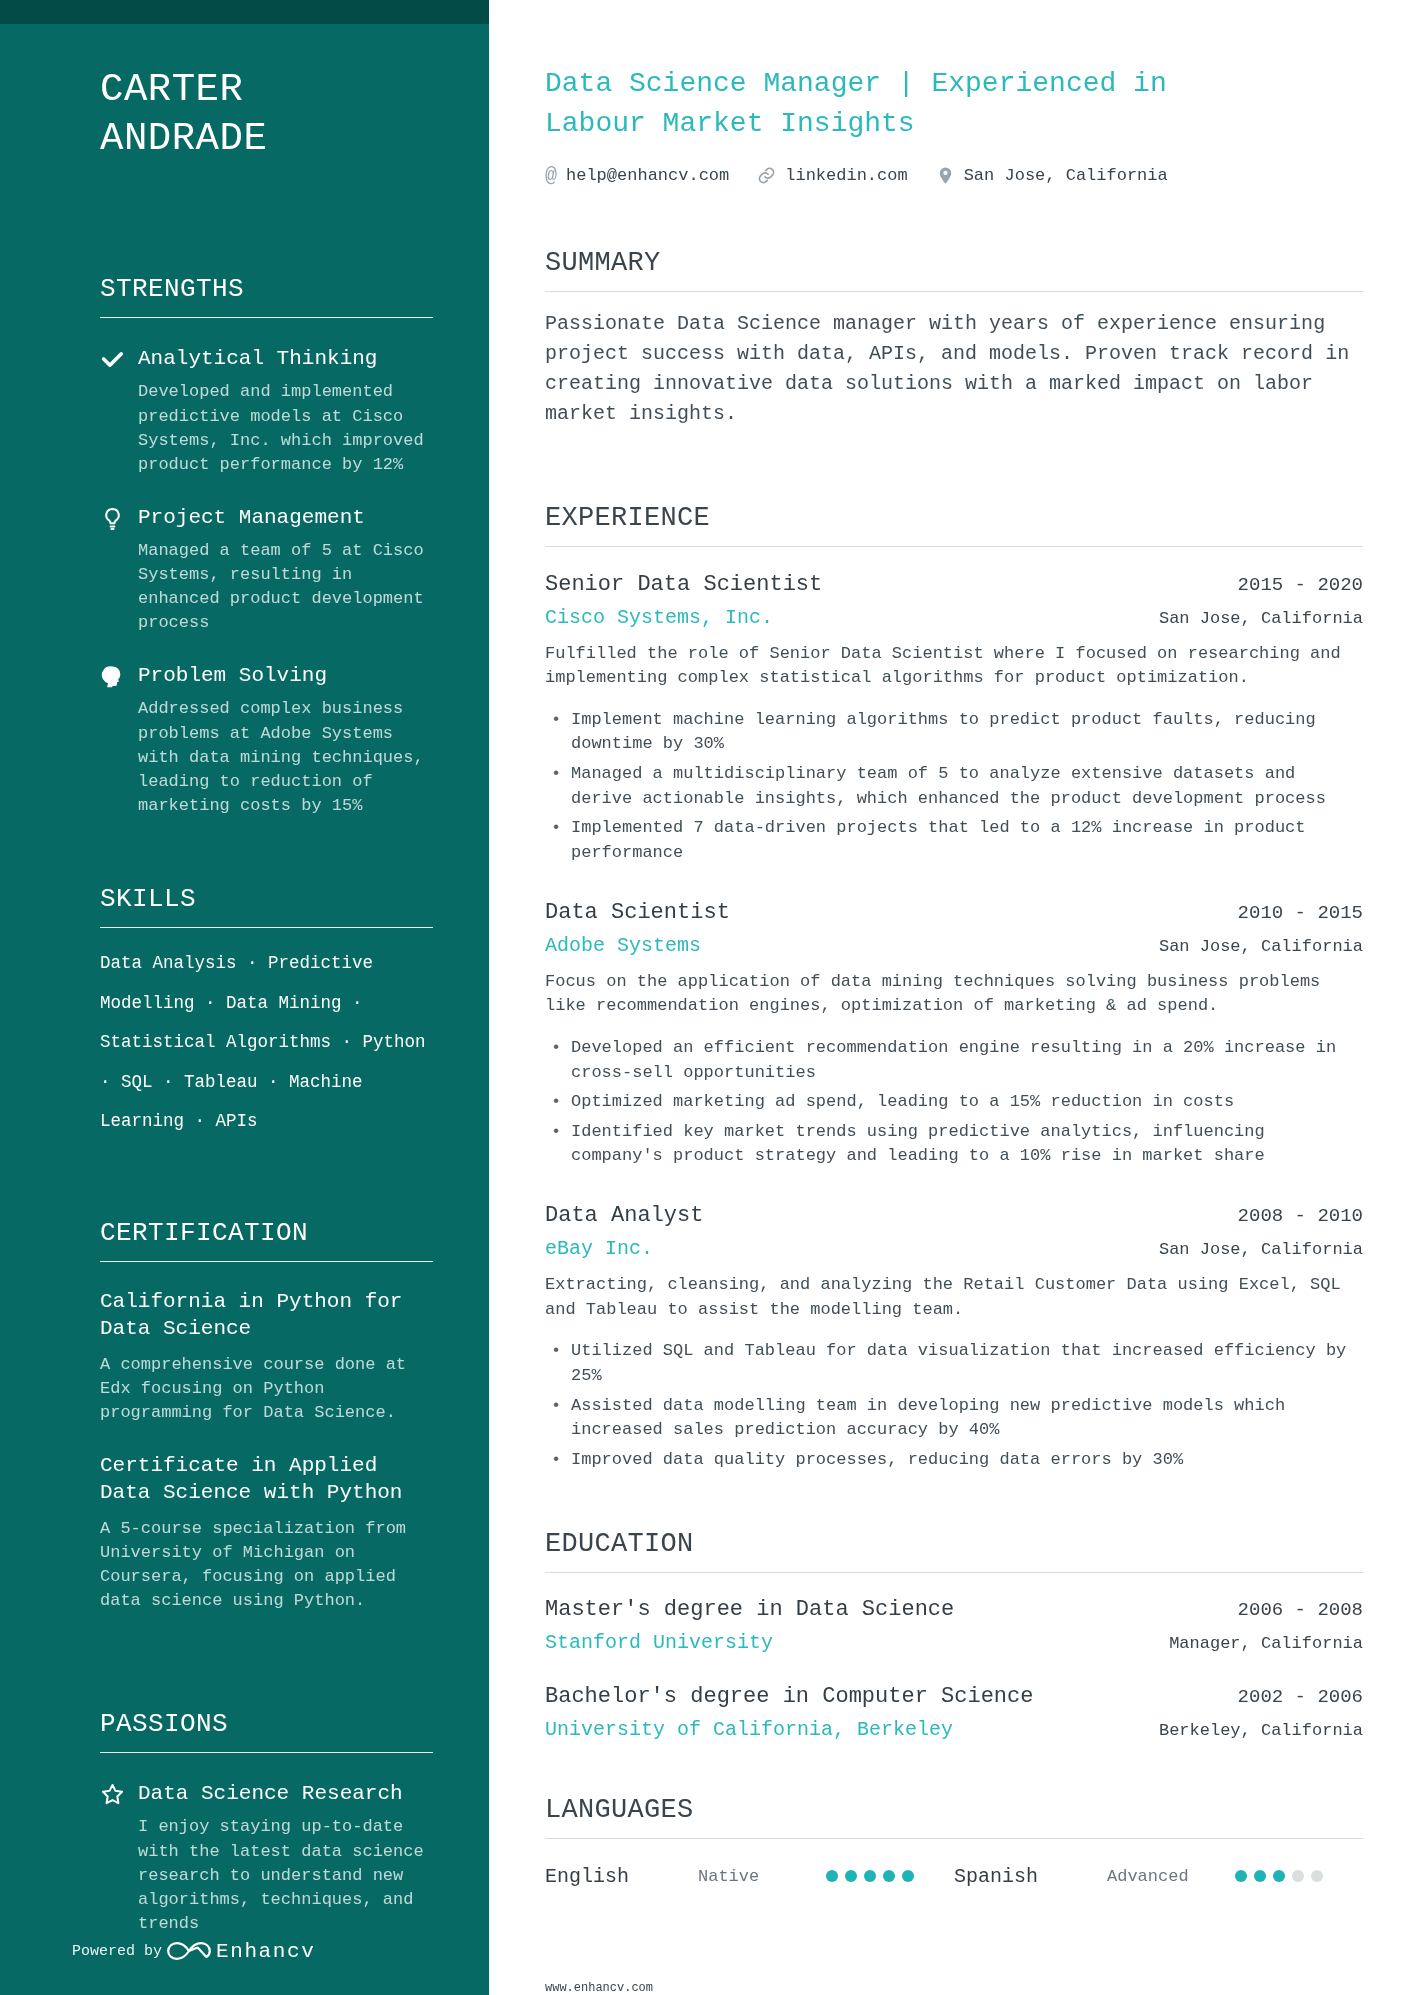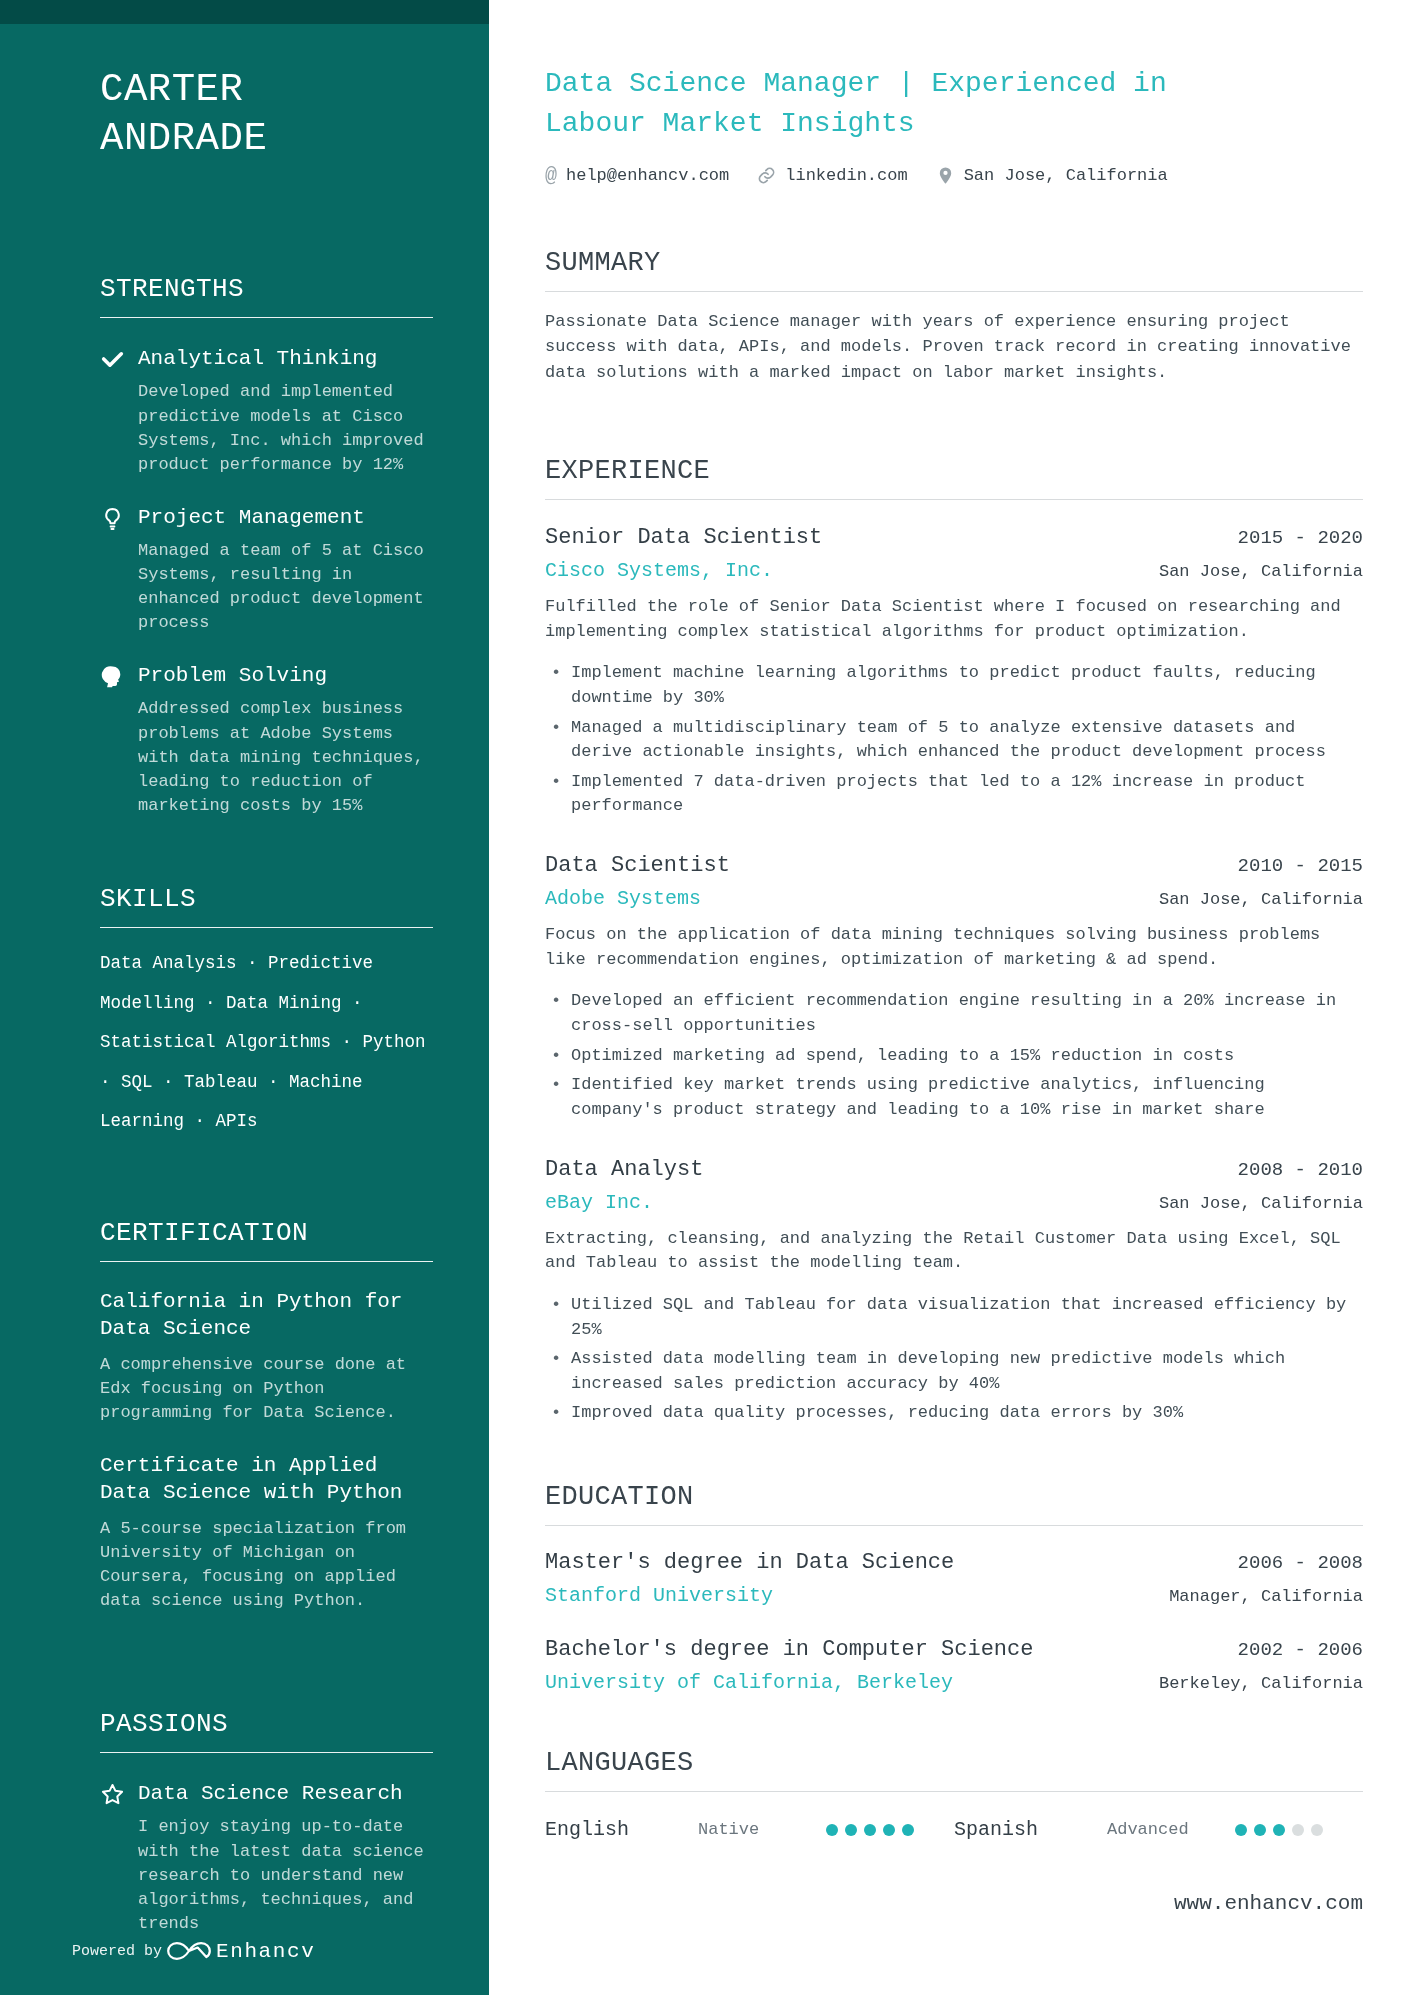--- a/index.html
+++ b/index.html
@@ -55,21 +55,21 @@
   .contact{display:flex;align-items:center;gap:9px;}
   .cicon{color:var(--icon-gray);font-size:20px;line-height:1;display:flex;align-items:center;}
   .cicon svg{width:19px;height:19px;display:block;}
   .at-glyph{font-size:20px;font-weight:400;}
   .sec-heading{font-size:27px;color:var(--text-dark);font-weight:400;letter-spacing:.3px;}
   .sec-rule{border:none;border-top:1px solid var(--rule-gray);margin:13px 0 0;}
   .m-summary{margin-top:62px;}
   .m-experience{margin-top:54px;}
   .m-education{margin-top:56px;}
   .m-languages{margin-top:54px;}
-  .summary-text{font-size:17px;line-height:1.5;color:var(--text-body);margin-top:17px;max-width:835px;}
+  .summary-text{font-size:20px;line-height:1.5;color:var(--text-body);margin-top:17px;max-width:835px;}
   .job{margin-top:25px;}
   .job + .job{margin-top:34px;}
   .row{display:flex;justify-content:space-between;align-items:baseline;}
   .job-title{font-size:22px;color:#333e46;font-weight:400;}
   .job-dates{font-size:19px;color:var(--text-dark);white-space:nowrap;}
   .row2{margin-top:9px;}
   .job-company{font-size:20px;color:var(--accent);font-weight:400;}
   .job-loc{font-size:17px;color:var(--text-dark);}
   .job-desc{font-size:17px;line-height:1.45;color:var(--text-body);margin-top:13px;max-width:835px;}
   ul.bullets{margin:7px 0 0;padding-left:26px;list-style:none;max-width:820px;}
@@ -79,21 +79,21 @@
   .edu + .edu{margin-top:30px;}
   .edu-degree{font-size:22px;color:#333e46;font-weight:400;}
   .edu-school{font-size:20px;color:var(--accent);}
   .lang-row{display:flex;align-items:center;margin-top:26px;}
   .lang{display:flex;align-items:center;}
   .lang-name{font-size:20px;color:#333e46;width:153px;}
   .lang-level{font-size:17px;color:var(--text-muted);width:128px;}
   .dots{display:flex;gap:7px;width:128px;}
   .dot{width:12px;height:12px;border-radius:50%;background:var(--dot-empty);}
   .dot.filled{background:var(--dot-filled);}
-  .site{margin-top:auto;margin-bottom:80px;text-align:right;font-size:21px;color:var(--text-dark);}
+  .site{margin-top:auto;font-size:12px;color:var(--text-dark);}
 </style>
 </head>
 <body>
 
 <div class="page">
 
   <aside class="sidebar">
     <div class="sidebar-topband"></div>
 
     <h1 class="name">CARTER ANDRADE</h1>

